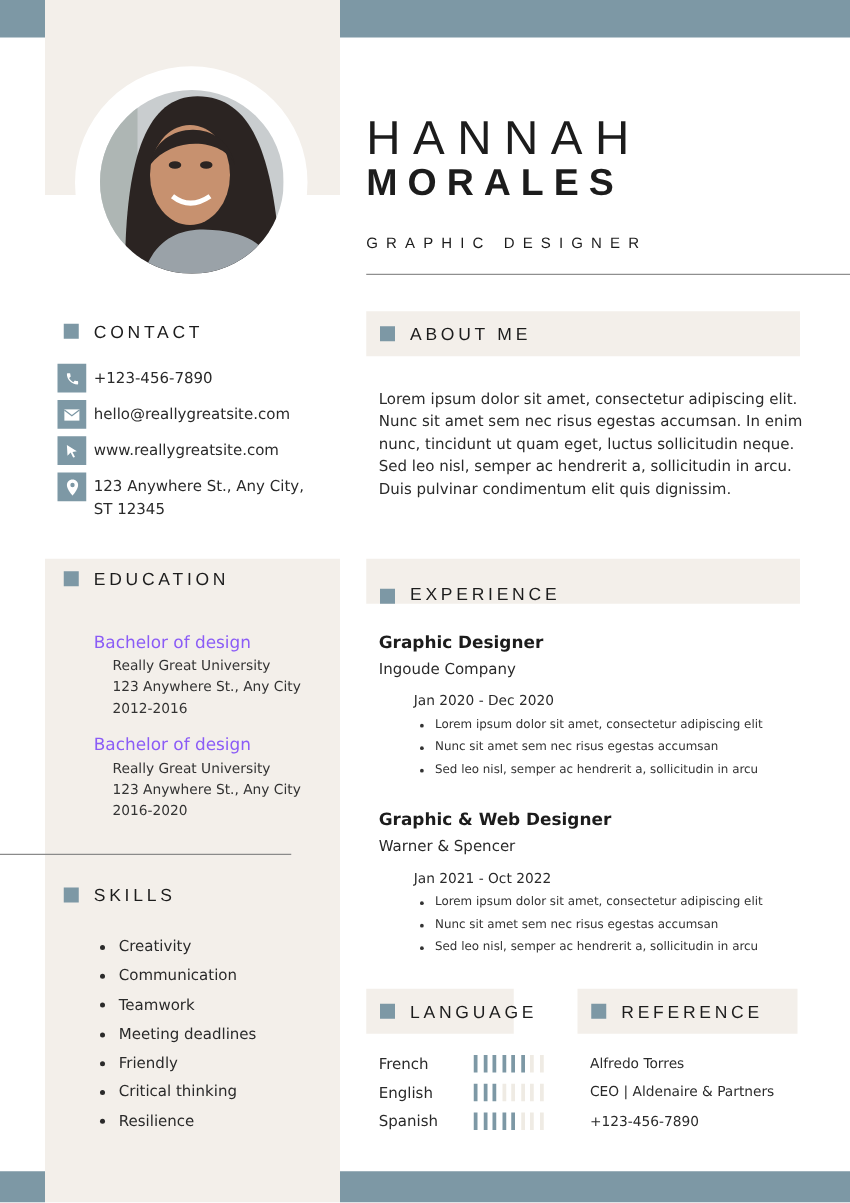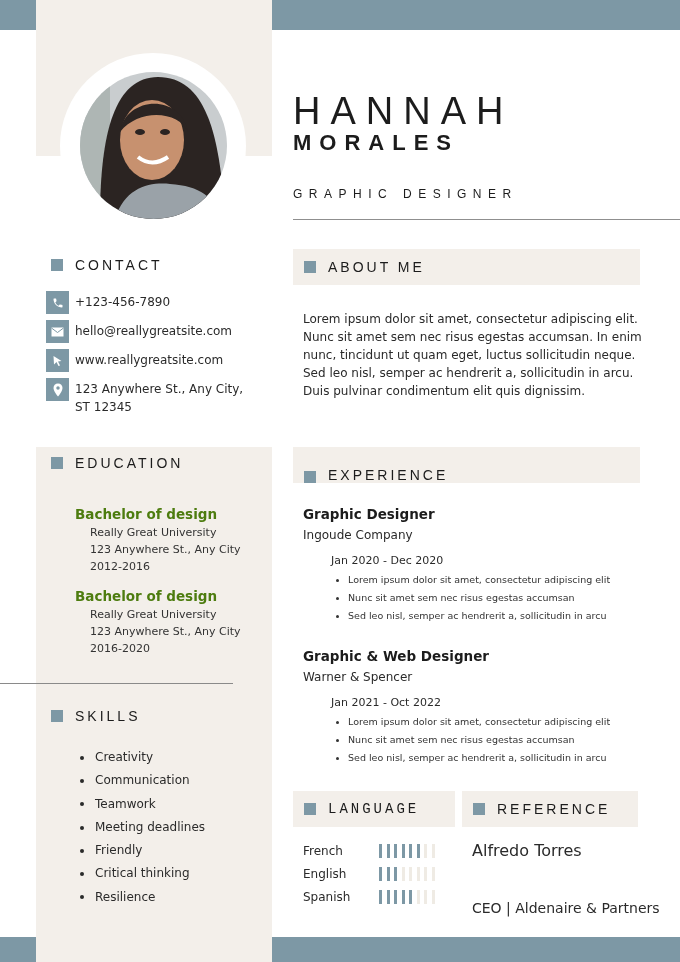--- a/index.html
+++ b/index.html
@@ -15,38 +15,38 @@
   .bar-bot-left { left: 0; top: 937px; width: 36px; height: 25px; }
   .bar-bot-right { left: 272px; top: 937px; width: 408px; height: 25px; }
 
   .panel-top { left: 36px; top: 0; width: 236px; height: 156px; }
   .panel-mid { left: 36px; top: 447px; width: 236px; height: 515px; }
 
   .photo-ring { left: 60px; top: 53px; width: 186px; height: 186px; border-radius: 50%; background: #ffffff; }
   .photo { left: 80px; top: 72px; width: 147px; height: 147px; border-radius: 50%; overflow: hidden; }
 
   .name-first { left: 293px; top: 90px; font-family: "Liberation Sans", sans-serif; font-size: 38px; letter-spacing: 10px; font-weight: 300; color: #1c1c1c; }
-  .name-last { left: 293px; top: 130px; font-family: "Liberation Sans", sans-serif; font-size: 22px; letter-spacing: 8px; font-weight: 700; color: #1c1c1c; }
+  .name-last { left: 293px; top: 130px; font-family: "Liberation Sans", sans-serif; font-size: 30px; letter-spacing: 8px; font-weight: 700; color: #1c1c1c; }
   .job-title { left: 293px; top: 187px; font-family: "Liberation Sans", sans-serif; font-size: 12px; letter-spacing: 6.5px; color: #1c1c1c; }
   .title-rule { left: 293px; top: 219px; width: 387px; height: 1px; background: #8f8f8f; }
 
   .sec-head { display: flex; align-items: center; font-family: "Liberation Sans", sans-serif; font-size: 14px; letter-spacing: 3px; color: #1c1c1c; }
   .sec-head .sq { width: 12px; height: 12px; background: #7d98a5; margin-right: 12px; flex-shrink: 0; }
   .sec-box { background: #f3efea; padding-left: 11px; height: 36px; }
 
   .contact-list { left: 46px; top: 291px; width: 220px; }
   .contact-row { display: flex; align-items: flex-start; margin-bottom: 6px; font-size: 12px; color: #2a2a2a; line-height: 23px; }
   .contact-row .ic { width: 23px; height: 23px; background: #7d98a5; display: flex; align-items: center; justify-content: center; margin-right: 6px; flex-shrink: 0; }
   .contact-row .txt { line-height: 18px; padding-top: 2px; }
 
   .about-text { left: 303px; top: 310px; width: 345px; font-size: 12px; line-height: 18px; color: #2a2a2a; }
 
   .edu { left: 75px; top: 504px; width: 190px; }
   .edu-item { margin-bottom: 11px; }
-  .edu-degree { font-size: 13.5px; font-weight: bold; color: #4d7c0f; line-height: 20px; }
+  .edu-degree { font-size: 13.5px; font-weight: normal; color: #8b5cf6; line-height: 20px; }
   .edu-line { font-size: 11px; color: #333; padding-left: 15px; line-height: 17px; }
   .edu-rule { left: 0; top: 683px; width: 233px; height: 1px; background: #8a8a8a; }
 
   .skills { left: 80px; top: 746px; }
   .skills li { list-style: none; font-size: 12px; color: #2a2a2a; line-height: 23.3px; display: flex; align-items: center; }
   .skills li .dot { width: 4px; height: 4px; border-radius: 50%; background: #2a2a2a; margin-right: 11px; }
 
   .exp { left: 303px; width: 345px; }
   .exp-role { font-size: 13.5px; font-weight: bold; color: #1c1c1c; line-height: 20px; }
   .exp-company { font-size: 12px; color: #2a2a2a; line-height: 20px; margin-top: 1px; }
@@ -57,22 +57,22 @@
 
   .lang-list { left: 303px; top: 839px; width: 140px; }
   .lang-row { display: flex; align-items: center; height: 23.3px; }
   .lang-name { width: 76px; font-size: 12px; color: #2a2a2a; }
   .lang-bars { display: flex; }
   .lang-bars .b { width: 3px; height: 14px; margin-right: 4.5px; }
   .lang-bars .b.on { background: #7d98a5; }
   .lang-bars .b.off { background: #efebe4; }
 
   .ref { left: 472px; top: 839px; }
-  .ref div { font-size: 16px; color: #2a2a2a; line-height: 23.3px; }
-  .ref .small { font-size: 14px; margin-top: 35px; }
+  .ref div { font-size: 11px; color: #2a2a2a; line-height: 23.3px; }
+  .ref .small { font-size: 11px; }
 </style>
 </head>
 <body>
 
 <div class="abs slate bar-top-left"></div>
 <div class="abs slate bar-top-right"></div>
 <div class="abs slate bar-bot-left"></div>
 <div class="abs slate bar-bot-right"></div>
 
 <div class="abs beige panel-top"></div>
@@ -236,21 +236,21 @@
         <span class="dot"></span>
         <span>Nunc sit amet sem nec risus egestas accumsan</span>
       </li>
     <li>
         <span class="dot"></span>
         <span>Sed leo nisl, semper ac hendrerit a, sollicitudin in arcu</span>
       </li>
   </ul>
 </div>
 
-<div class="abs sec-head sec-box" style="left:293px; top:791px; width:162px;font-family:Liberation Mono, monospace;">
+<div class="abs sec-head sec-box" style="left:293px; top:791px; width:118px;">
   <span class="sq"></span>
   <span>LANGUAGE</span>
 </div>
 <div class="abs lang-list">
   <div class="lang-row">
     <span class="lang-name">French</span>
     <span class="lang-bars">
         <span class="b on"></span>
         <span class="b on"></span>
         <span class="b on"></span>

